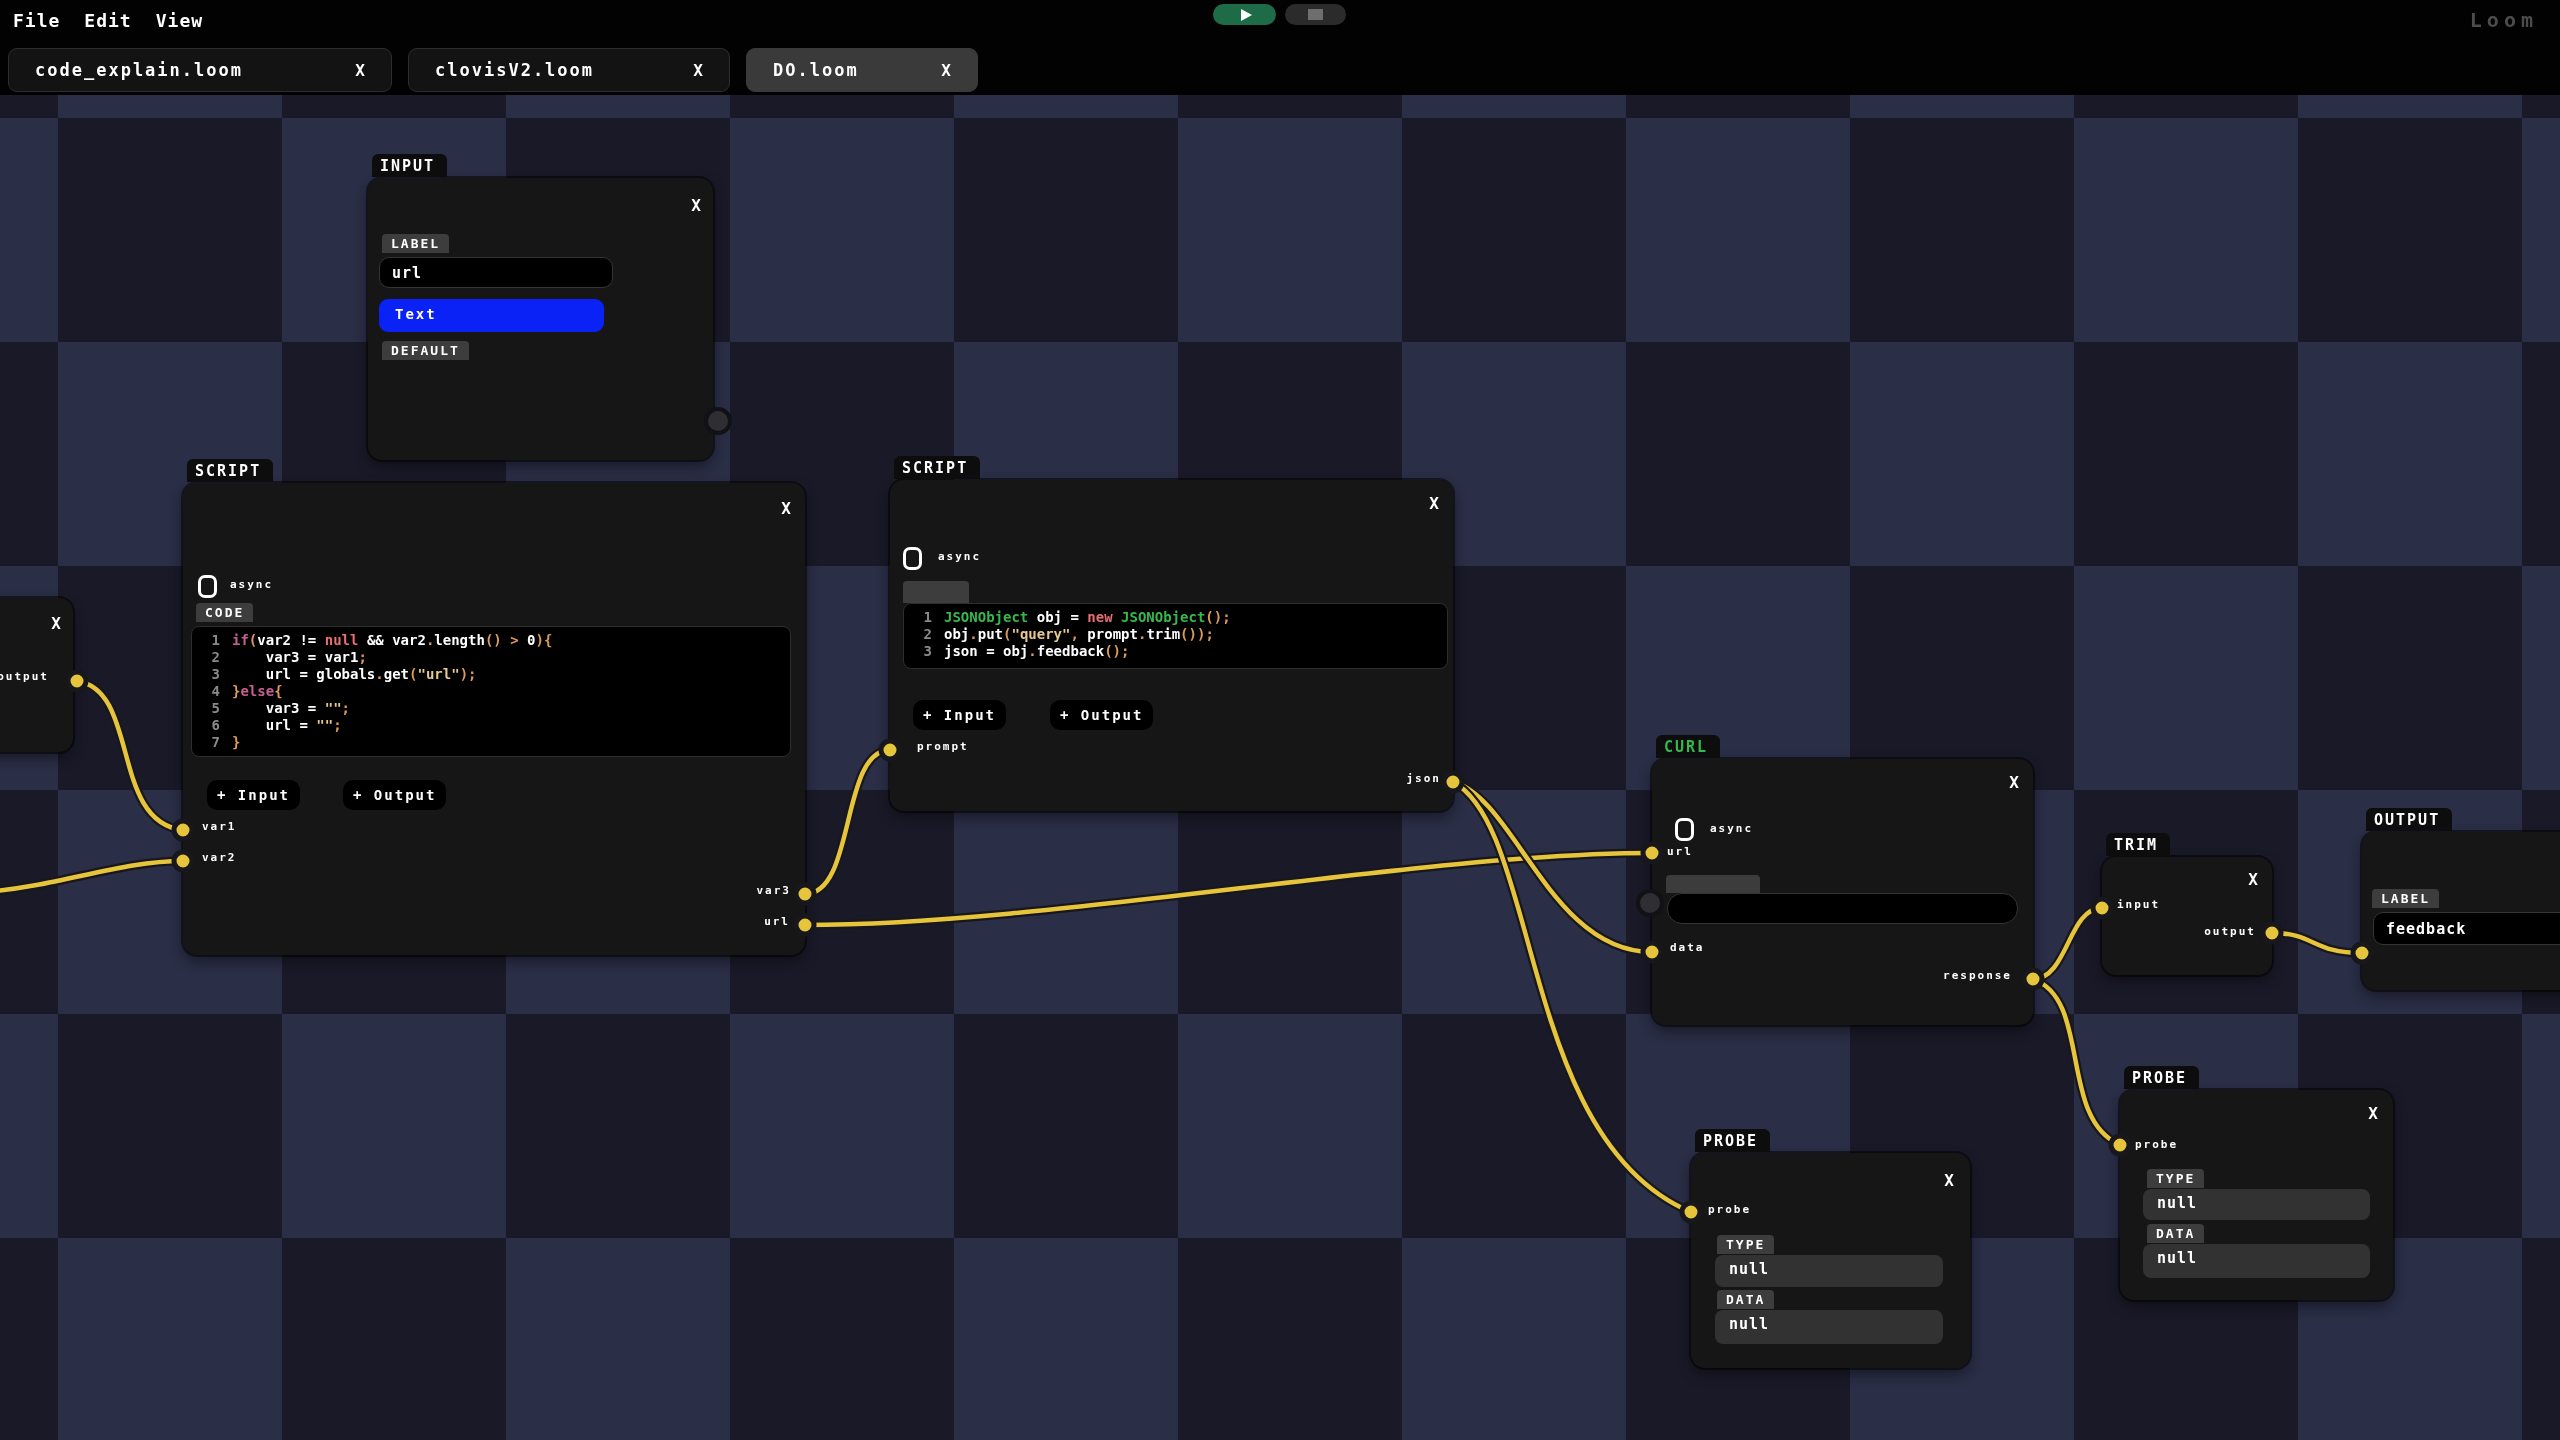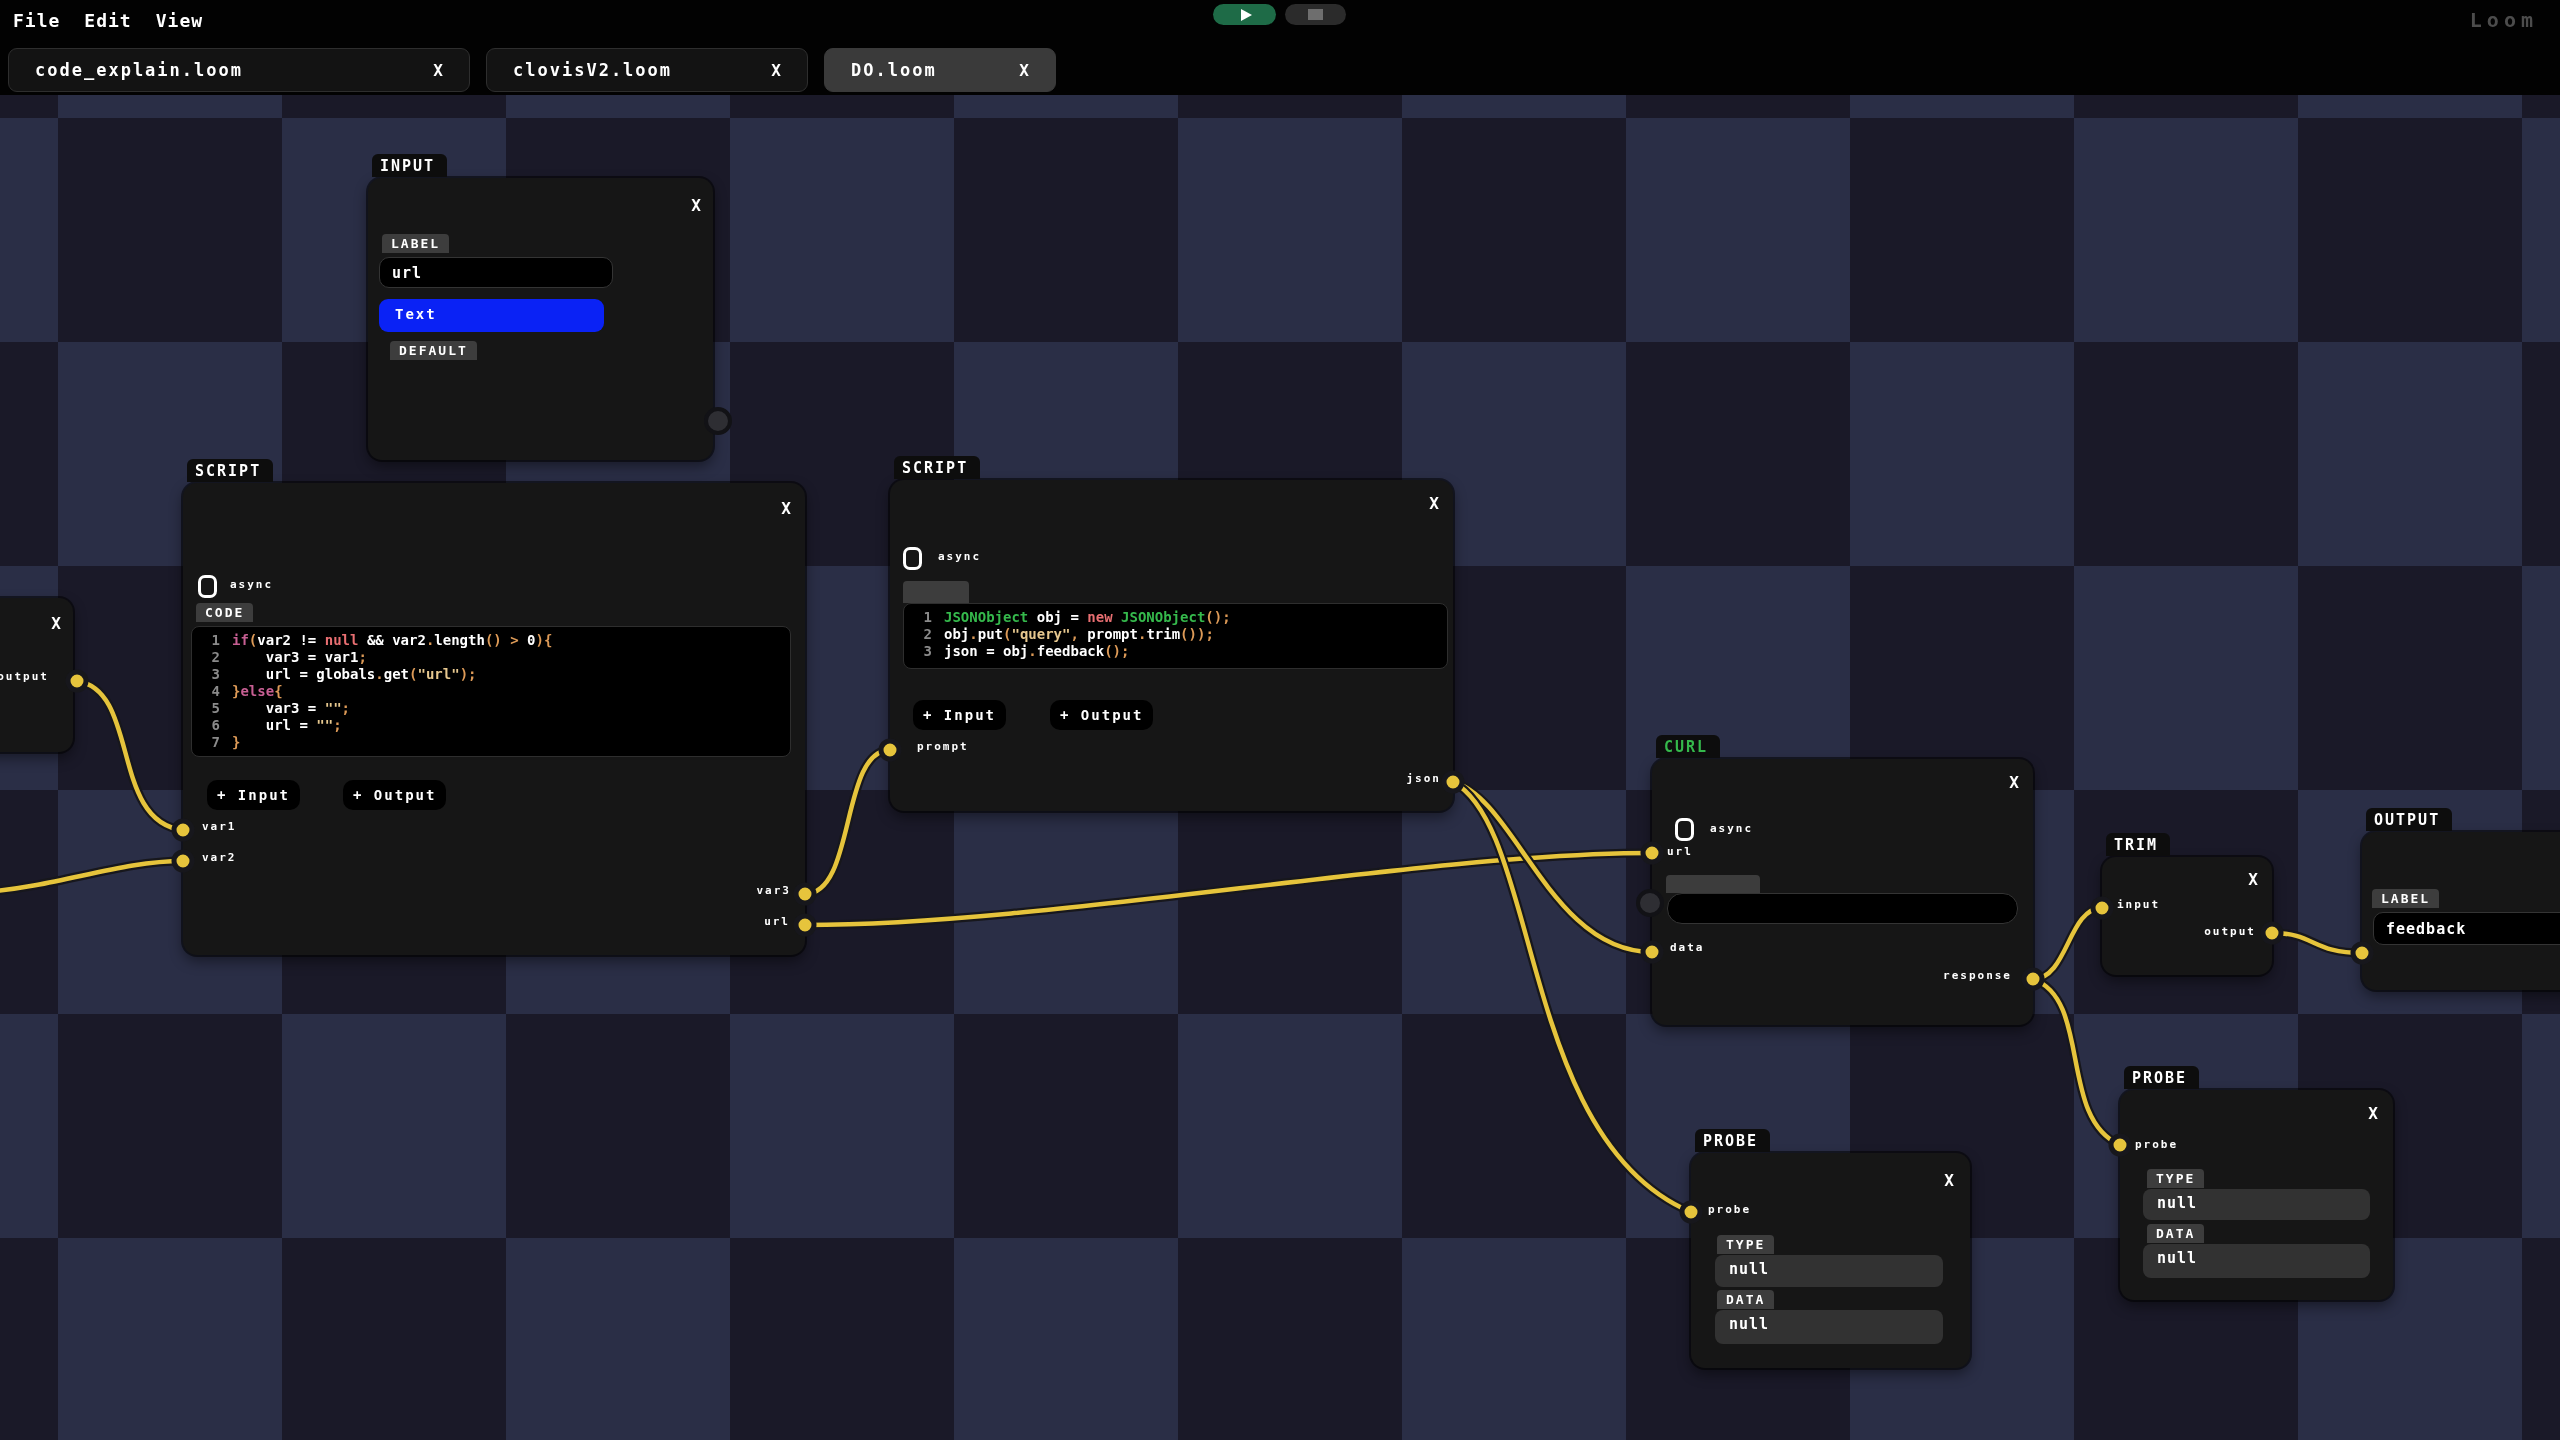--- a/index.html
+++ b/index.html
@@ -21,21 +21,21 @@
   #play-btn .tri{width:0;height:0;border-left:11px solid #fff;border-top:6px solid transparent;border-bottom:6px solid transparent;margin-left:3px}
   #stop-btn{position:absolute;left:1285px;top:4px;width:61px;height:21px;border-radius:11px;background:#2b2b2b;display:flex;align-items:center;justify-content:center}
   #stop-btn .sq{width:15px;height:11px;background:#6e6e6e}
   #brand{position:absolute;right:22px;top:8px;font-size:20px;font-weight:bold;letter-spacing:5px;color:#4c4c4c}
 
   #tabbar{position:absolute;left:8px;top:48px;display:flex;gap:16px}
   .tab{height:44px;border-radius:9px;background:#131313;border:1px solid #2e2e2e;display:flex;align-items:center;justify-content:space-between;padding:0 26px;cursor:default}
   .tab.active{background:#3a3a3a;border-color:#3a3a3a}
   .tab .tab-label{font-size:17px;font-weight:bold;letter-spacing:2px;white-space:nowrap}
   .tab .tab-close{font-size:16px;font-weight:bold;margin-left:30px}
-  .tab.t1{width:462px}.tab.t2{width:322px}.tab.t3{width:232px}
+  .tab.t1{width:384px}.tab.t2{width:322px}.tab.t3{width:232px}
 
   
   #canvas{position:absolute;left:0;top:95px;width:2560px;height:1345px;z-index:0;
     background-color:var(--bg-dark-square);
     background-image:repeating-conic-gradient(var(--bg-light-square) 0% 25%, var(--bg-dark-square) 0% 50%);
     background-size:448px 448px;background-position:58px 23px;}
 
   
   .node{position:absolute;background:#161616;border-radius:14px;z-index:20;box-shadow:0 0 0 2px rgba(0,0,0,.5),0 6px 14px rgba(0,0,0,.45)}
   .node-tag{position:absolute;top:-24px;left:4px;background:#0d0d0d;color:#fff;font-size:15px;font-weight:bold;letter-spacing:2px;padding:3px 12px 2px 8px;border-radius:6px 6px 0 0;white-space:nowrap}
@@ -105,21 +105,21 @@
     <span class="node-close" style="top:16px;right:12px">X</span>
     <span class="port-label" style="top:72px;right:24px">output</span>
   </div>
 
   <div class="node" style="left:368px;top:178px;width:345px;height:282px">
     <span class="node-tag">INPUT</span>
     <span class="node-close" style="top:18px;right:12px">X</span>
     <span class="mini-tag" style="left:14px;top:56px">LABEL</span>
     <input class="field" style="left: 11px; top: 79px; width: 234px; height: 31px;" value="url">
     <div class="btn" style="left:11px;top:121px;width:225px;height:33px;background:var(--accent-blue);border-radius:9px;padding:7px 16px">Text</div>
-    <span class="mini-tag" style="left:22px;top:163px">DEFAULT</span>
+    <span class="mini-tag" style="left:14px;top:163px">DEFAULT</span>
   </div>
 
   <div class="node" style="left:183px;top:483px;width:622px;height:472px">
     <span class="node-tag">SCRIPT</span>
     <span class="node-close" style="top:16px;right:14px">X</span>
     <span class="checkbox" style="left:15px;top:92px"></span>
     <span class="port-label" style="left:47px;top:95px">async</span>
     <span class="mini-tag" style="left:13px;top:120px">CODE</span>
     <div class="code-editor" style="left:8px;top:143px;width:600px;height:131px">
         <div class="code-row">

